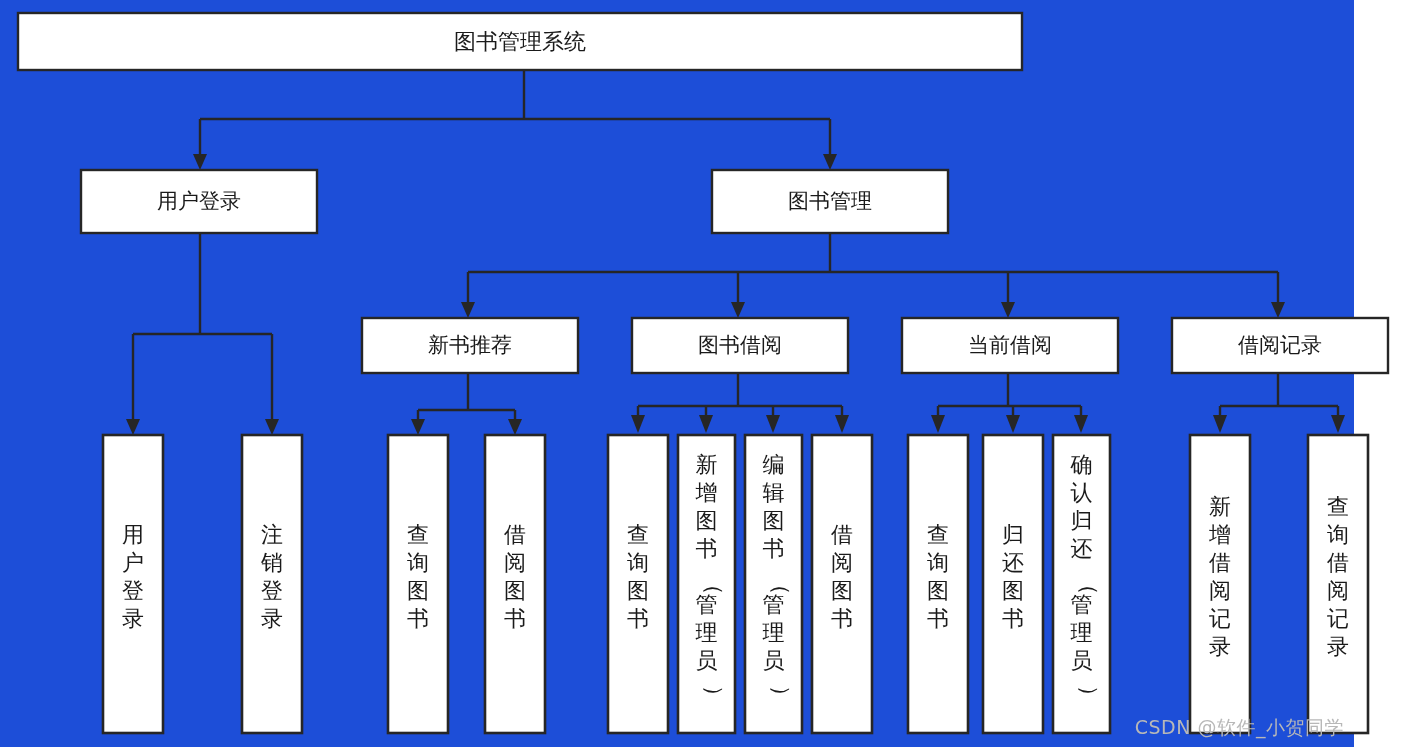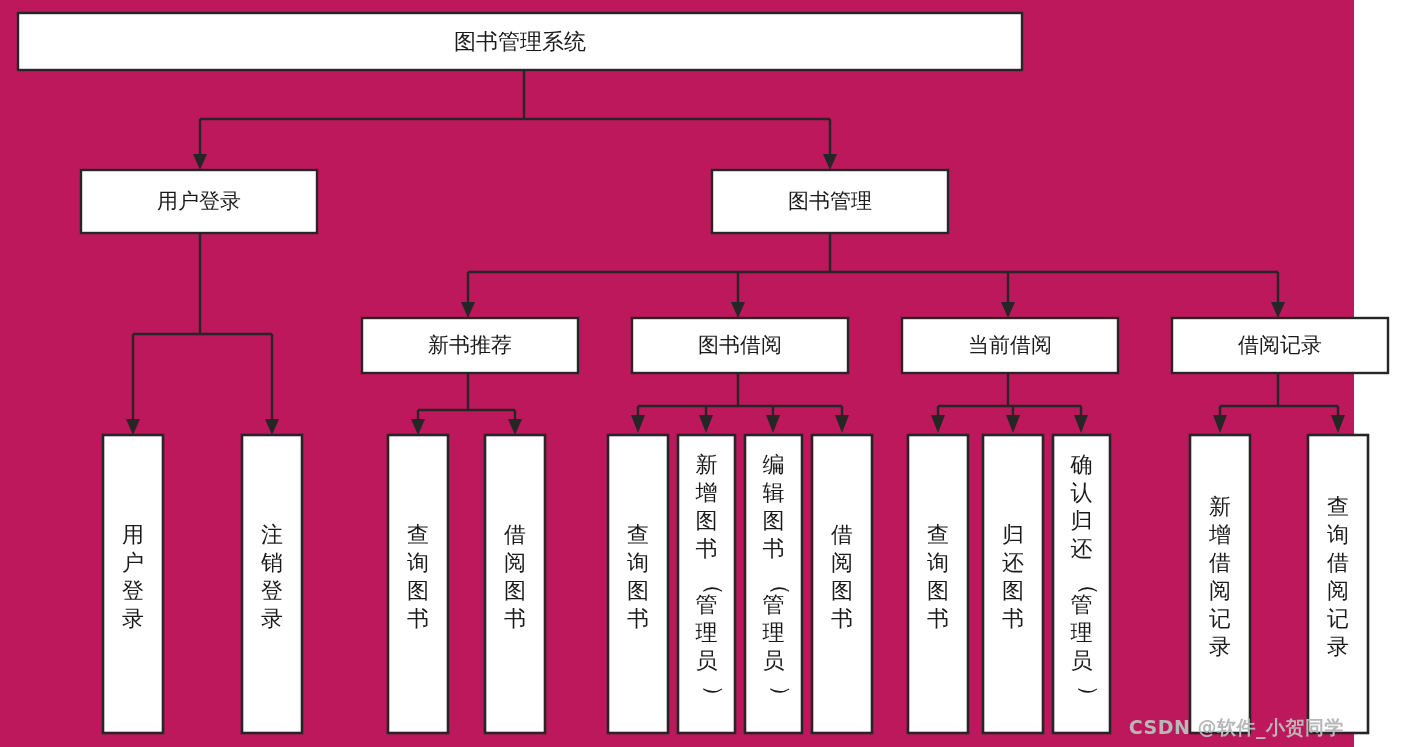--- a/index.html
+++ b/index.html
@@ -11,21 +11,21 @@
   body {
     width: 1405px;
     height: 747px;
     font-family: "DejaVu Sans", "Liberation Sans", sans-serif;
     overflow: hidden;
   }
   #diagram-root {
     position: relative;
     width: 1354px;
     height: 747px;
-    background: #be185d;
+    background: #1d4ed8;
   }
   svg#tree-svg {
     position: absolute;
     top: 0;
     left: 0;
     width: 1405px;
     height: 747px;
     display: block;
   }
   .node-box {
@@ -71,21 +71,20 @@
   .watermark {
     position: absolute;
     right: 10px;
     bottom: 6px;
     font-family: "DejaVu Sans", "Liberation Sans", sans-serif;
     font-size: 19px;
     color: #b8b8b8;
     white-space: nowrap;
     letter-spacing: 0.5px;
     pointer-events: none;
-    font-weight: bold;
   }
 </style>
 </head>
 <body>
 
 <div id="diagram-root">
 
   <svg id="tree-svg" viewBox="0 0 1405 747">
 
     <g>

